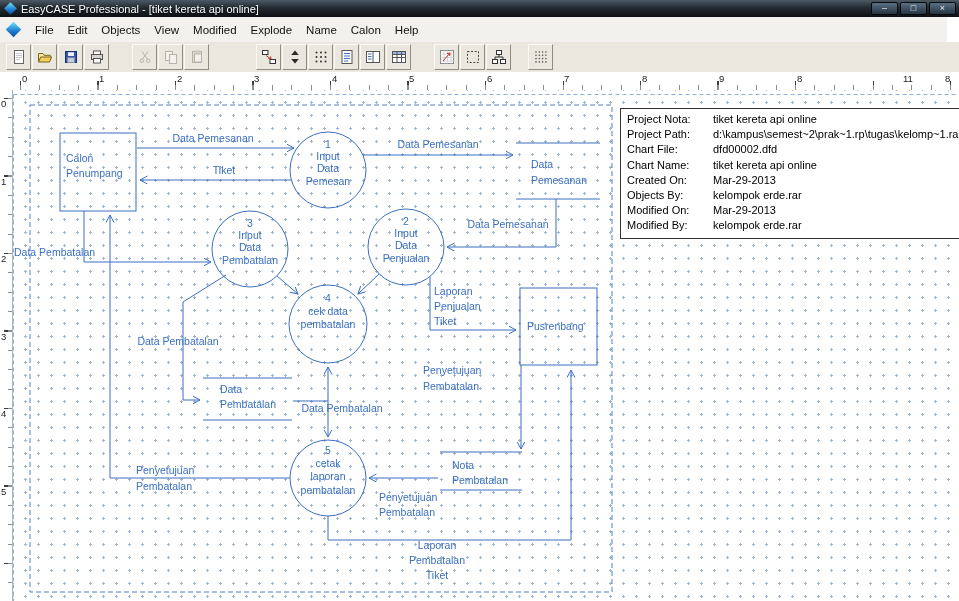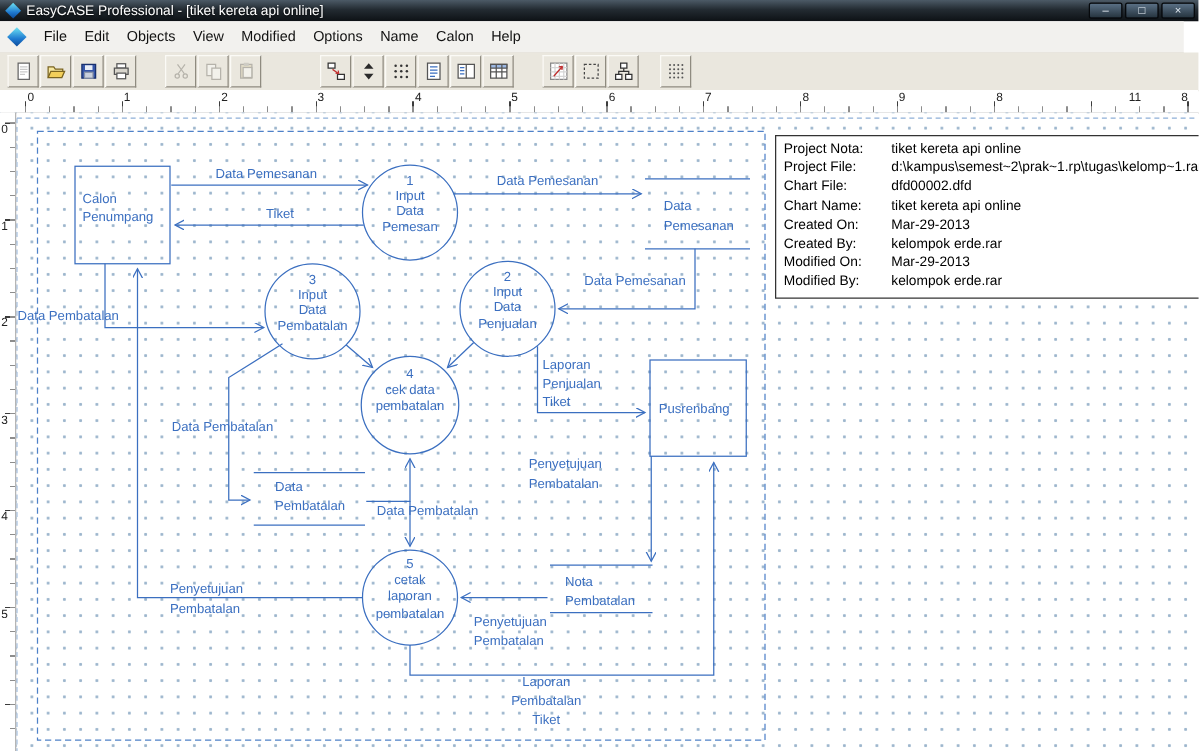--- a/index.html
+++ b/index.html
@@ -90,21 +90,21 @@
     </span>
   </div>
 
   <div class="menubar">
     <span class="menu-logo"></span>
     <span class="menu-item">File</span>
     <span class="menu-item">Edit</span>
     <span class="menu-item">Objects</span>
     <span class="menu-item">View</span>
     <span class="menu-item">Modified</span>
-    <span class="menu-item">Options</span>
+    <span class="menu-item">Explode</span>
     <span class="menu-item">Name</span>
     <span class="menu-item">Calon</span>
     <span class="menu-item">Help</span>
   </div>
 
   <div class="toolbar">
     <button class="tbtn">
       <svg width="16" height="16" viewBox="0 0 16 16">
         <rect x="3.5" y="1.5" width="9" height="13" fill="#fff" stroke="#666"></rect>
         <path d="M5 4.5h6M5 6.5h6M5 8.5h6M5 10.5h4" stroke="#c9c9c9" fill="none"></path>
@@ -415,37 +415,37 @@
         <path class="flow" d="M328,311 V347" marker-end="url(#arr)"></path>
       </g>
     </svg>
 
     <div class="info-panel">
       <div class="info-row">
         <span class="lbl">Project Nota:</span>
         <span class="val">tiket kereta api online</span>
       </div>
       <div class="info-row">
-        <span class="lbl">Project File:</span>
+        <span class="lbl">Project Path:</span>
         <span class="val">d:\kampus\semest~2\prak~1.rp\tugas\kelomp~1.rar\</span>
       </div>
       <div class="info-row">
         <span class="lbl">Chart File:</span>
         <span class="val">dfd00002.dfd</span>
       </div>
       <div class="info-row">
         <span class="lbl">Chart Name:</span>
         <span class="val">tiket kereta api online</span>
       </div>
       <div class="info-row">
         <span class="lbl">Created On:</span>
         <span class="val">Mar-29-2013</span>
       </div>
       <div class="info-row">
-        <span class="lbl">Created By:</span>
+        <span class="lbl">Objects By:</span>
         <span class="val">kelompok erde.rar</span>
       </div>
       <div class="info-row">
         <span class="lbl">Modified On:</span>
         <span class="val">Mar-29-2013</span>
       </div>
       <div class="info-row">
         <span class="lbl">Modified By:</span>
         <span class="val">kelompok erde.rar</span>
       </div>

